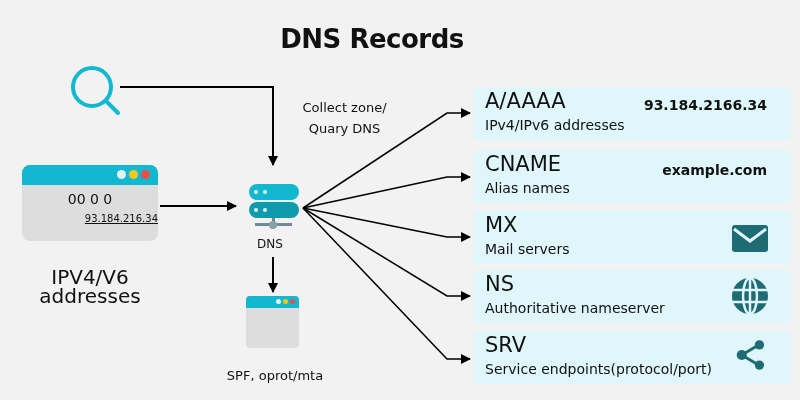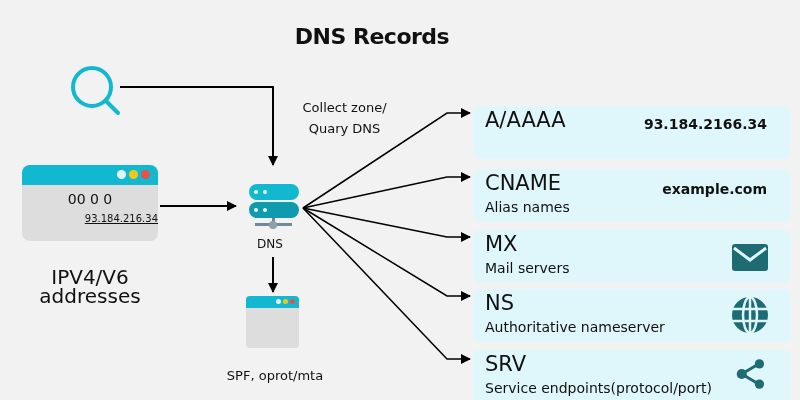--- a/index.html
+++ b/index.html
@@ -5,21 +5,21 @@
     html, body { margin: 0; padding: 0; }
     body {
       width: 800px; height: 400px; position: relative; overflow: hidden;
       background: #f2f2f2;
       font-family: "DejaVu Sans", sans-serif;
       color: #111;
     }
     .abs { position: absolute; }
     #title {
       left: 0; width: 744px; top: 24px; text-align: center;
-      font-size: 22px; font-weight: bold; letter-spacing: -0.5px;
+      font-size: 26px; font-weight: bold; letter-spacing: -0.5px;
     }
     svg.wires { position: absolute; left: 0; top: 0; }
     .window {
       position: absolute; background: #dddddd; border-radius: 8px; overflow: hidden;
     }
     .window .bar { height: 20px; background: #12b8d0; position: relative; }
     .dots { position: absolute; right: 8px; top: 5px; display: flex; gap: 3px; }
     .dot { width: 9px; height: 9px; border-radius: 50%; }
     #win-ip { left: 22px; top: 165px; width: 136px; height: 76px; }
     #win-ip .line1 { text-align: center; font-size: 14px; margin-top: 6px; }
@@ -27,21 +27,21 @@
     #ip-caption { left: 20px; top: 268px; width: 140px; text-align: center; font-size: 20px; line-height: 19px; }
     #win-spf { left: 246px; top: 296px; width: 53px; height: 52px; border-radius: 4px; }
     #win-spf .bar { height: 12px; }
     #win-spf .dots { right: 4px; top: 3px; gap: 2px; }
     #win-spf .dot { width: 5px; height: 5px; }
     #spf-caption { left: 205px; top: 356px; width: 140px; text-align: center; font-size: 13px; margin-top: 12px; }
     #dns-label { left: 250px; top: 237px; width: 40px; text-align: center; font-size: 12px; }
     #collect-label { left: 282px; top: 97px; width: 125px; text-align: center; font-size: 13px; line-height: 21px; }
     .record {
       position: absolute; left: 473px; width: 318px; height: 53px;
-      background: #dff6fb; border-radius: 6px; margin-top: 19px;
+      background: #dff6fb; border-radius: 6px;
     }
     .record .rtitle { position: absolute; left: 12px; top: 2px; font-size: 21px; }
     .record .rdesc { position: absolute; left: 12px; top: 30px; font-size: 14px; }
     .record .rval { position: absolute; right: 24px; top: 10px; font-size: 14px; font-weight: bold; }
     .record .ricon { position: absolute; right: 22px; top: 10px; width: 38px; height: 34px; }
   </style>
 </head>
 <body>
 
 <div id="title" class="abs">DNS Records</div>
@@ -112,20 +112,21 @@
       <span class="dot" style="background:#e6f3f6"></span>
       <span class="dot" style="background:#f2c81a"></span>
       <span class="dot" style="background:#e8504a"></span>
     </div>
   </div>
 </div>
 <div id="spf-caption" class="abs">SPF, oprot/mta</div>
 
 <div class="record" style="top:87px">
   <div class="rtitle">A/AAAA</div>
+  <div class="rdesc">IPv4/IPv6 addresses</div>
   <div class="rval">93.184.2166.34</div>
 </div>
 <div class="record" style="top:150px">
   <div class="rtitle">CNAME</div>
   <div class="rdesc">Alias names</div>
   <div class="rval" style="top:12px">example.com</div>
 </div>
 <div class="record" style="top:211px">
   <div class="rtitle">MX</div>
   <div class="rdesc">Mail servers</div>

